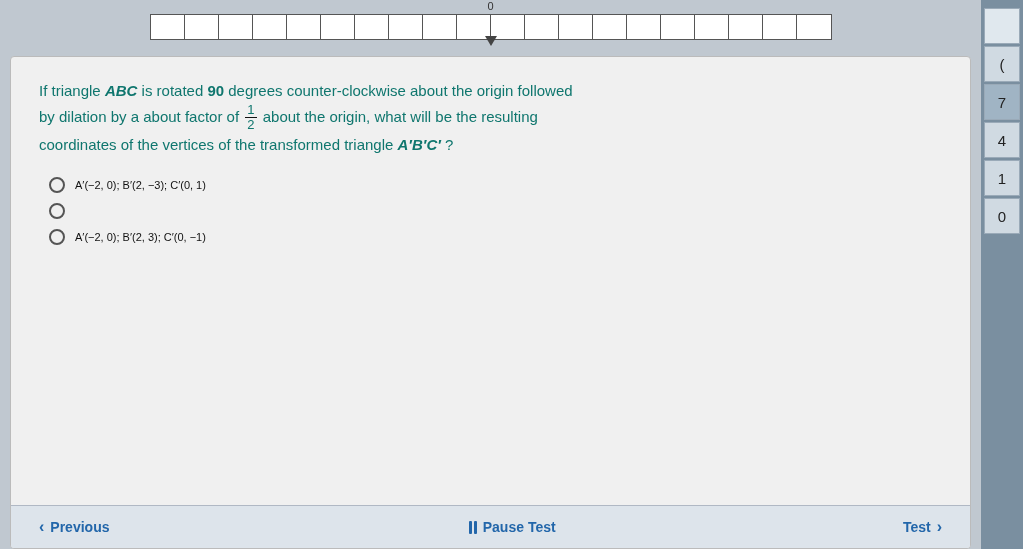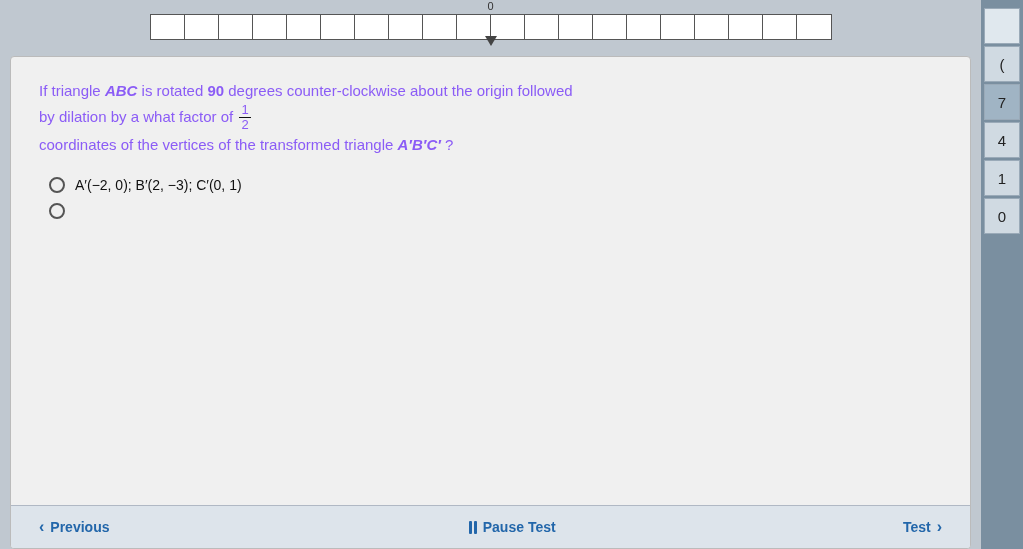--- a/index.html
+++ b/index.html
@@ -82,21 +82,21 @@
       overflow: hidden;
     }
 
     .question-area {
       padding: 22px 28px 16px 28px;
       flex: 1;
     }
 
     .question-text {
       font-size: 15px;
-      color: #8b5cf6;
+      color: #0f766e;
       line-height: 1.6;
       margin-bottom: 20px;
     }
 
     .question-text .italic-bold {
       font-style: italic;
       font-weight: bold;
     }
 
     .fraction {
@@ -138,21 +138,21 @@
     .radio-circle {
       width: 16px;
       height: 16px;
       border-radius: 50%;
       border: 2px solid #555;
       background: transparent;
       flex-shrink: 0;
     }
 
     .option-text {
-      font-size: 14px;
+      font-size: 11px;
     }
 
     
     .nav-bar {
       background: #dde4eb;
       border-top: 1px solid #b0b8c4;
       padding: 12px 28px;
       display: flex;
       align-items: center;
       justify-content: space-between;
@@ -269,37 +269,42 @@
       </div>
       <div class="ruler-arrow"></div>
     </div>
   </div>
 
   <div class="content-card">
     <div class="question-area">
       <div class="question-text">
         <span>If triangle </span><span class="italic-bold">ABC</span><span> is rotated </span><strong>90</strong><span> degrees counter-clockwise about the origin followed</span>
         <br>
-        <span>by dilation by a what factor of </span>
+        <span>by dilation by a about factor of </span>
         <span class="fraction">
           <span class="numerator">1</span>
           <span class="denominator">2</span>
         </span>
+        <span> about the origin, what will be the resulting</span>
         <br>
         <span>coordinates of the vertices of the transformed triangle </span><span class="italic-bold">A′B′C′</span><span> ?</span>
       </div>
 
       <ul class="options-list">
         <li class="option-item">
           <div class="radio-circle"></div>
           <span class="option-text">A′(−2, 0);  B′(2, −3);  C′(0, 1)</span>
         </li>
         <li class="option-item">
           <div class="radio-circle"></div>
         </li>
+        <li class="option-item">
+          <div class="radio-circle"></div>
+          <span class="option-text">A′(−2, 0);  B′(2, 3);  C′(0, −1)</span>
+        </li>
       </ul>
     </div>
 
     <div class="nav-bar">
       <button class="nav-btn">
         <span class="chevron">‹</span>
         <span>Previous</span>
       </button>
 
       <button class="pause-btn">

